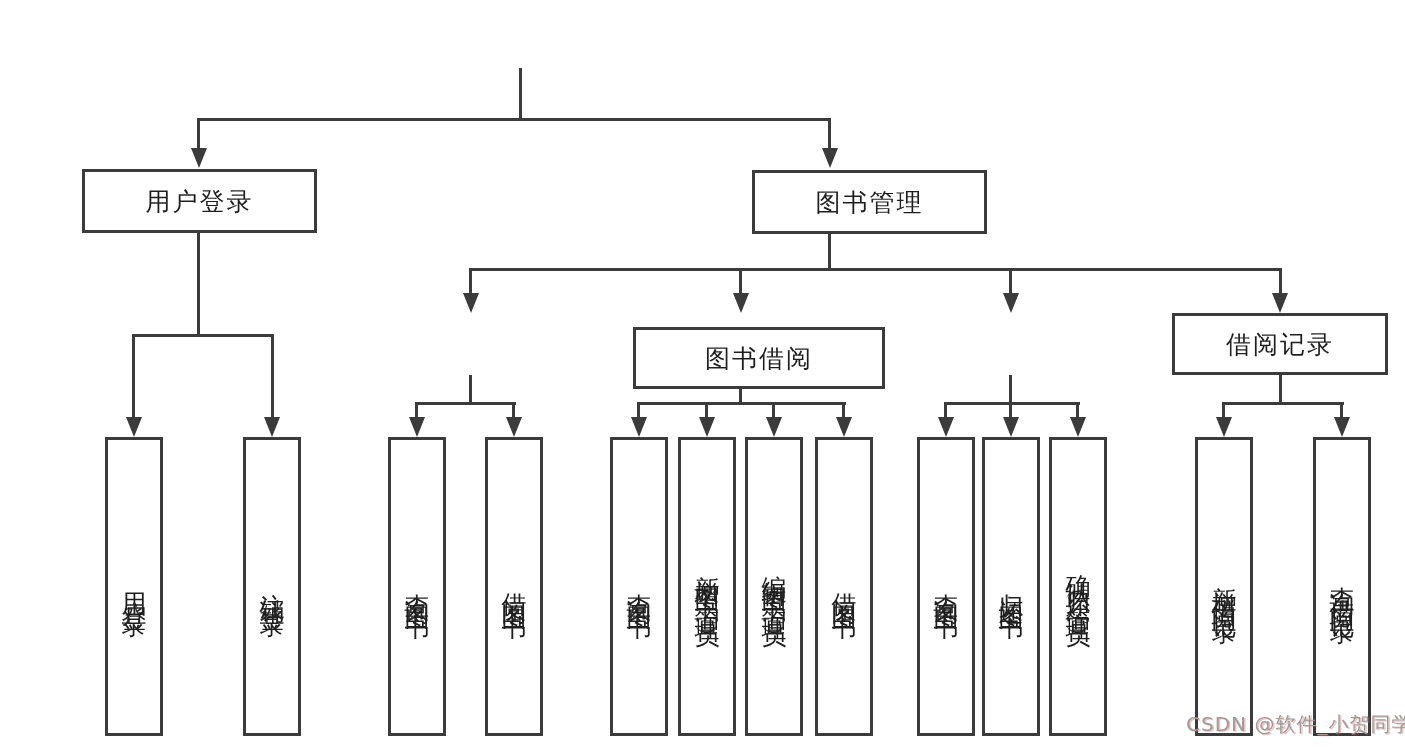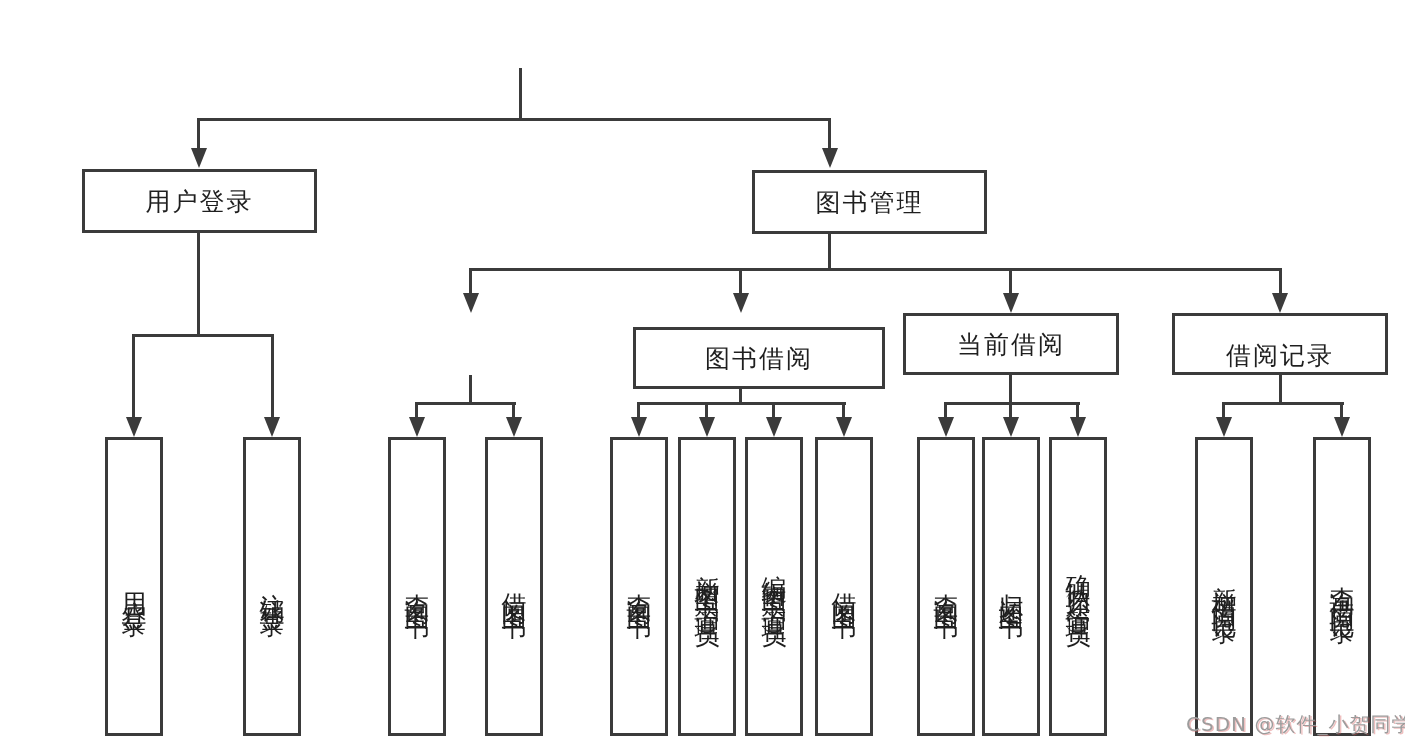--- a/index.html
+++ b/index.html
@@ -111,24 +111,21 @@
   <div class="box" style="left:82px;top:169px;width:235px;height:64px;">
     <span>用户登录</span>
   </div>
   <div class="box" style="left:752px;top:170px;width:235px;height:64px;">
     <span>图书管理</span>
   </div>
 
   <div class="box" style="left:633px;top:313px;width:252px;height:62px;margin-top:14px;">
     <span>图书借阅</span>
   </div>
-  <div class="box" style="left:903px;top:313px;width:216px;height:62px;">
-    <span>当前借阅</span>
-  </div>
-  <div class="box" style="left:1172px;top:313px;width:216px;height:62px;align-items:flex-end;">
+  <div class="box" style="left:1172px;top:313px;width:216px;height:62px;">
     <span>借阅记录</span>
   </div>
 
   <div class="vbox" style="left:105px;top:437px;width:58px;height:299px;">
     <span class="vtext">用户登录</span>
   </div>
   <div class="vbox" style="left:243px;top:437px;width:58px;height:299px;">
     <span class="vtext">注销登录</span>
   </div>
   <div class="vbox" style="left:388px;top:437px;width:58px;height:299px;">

